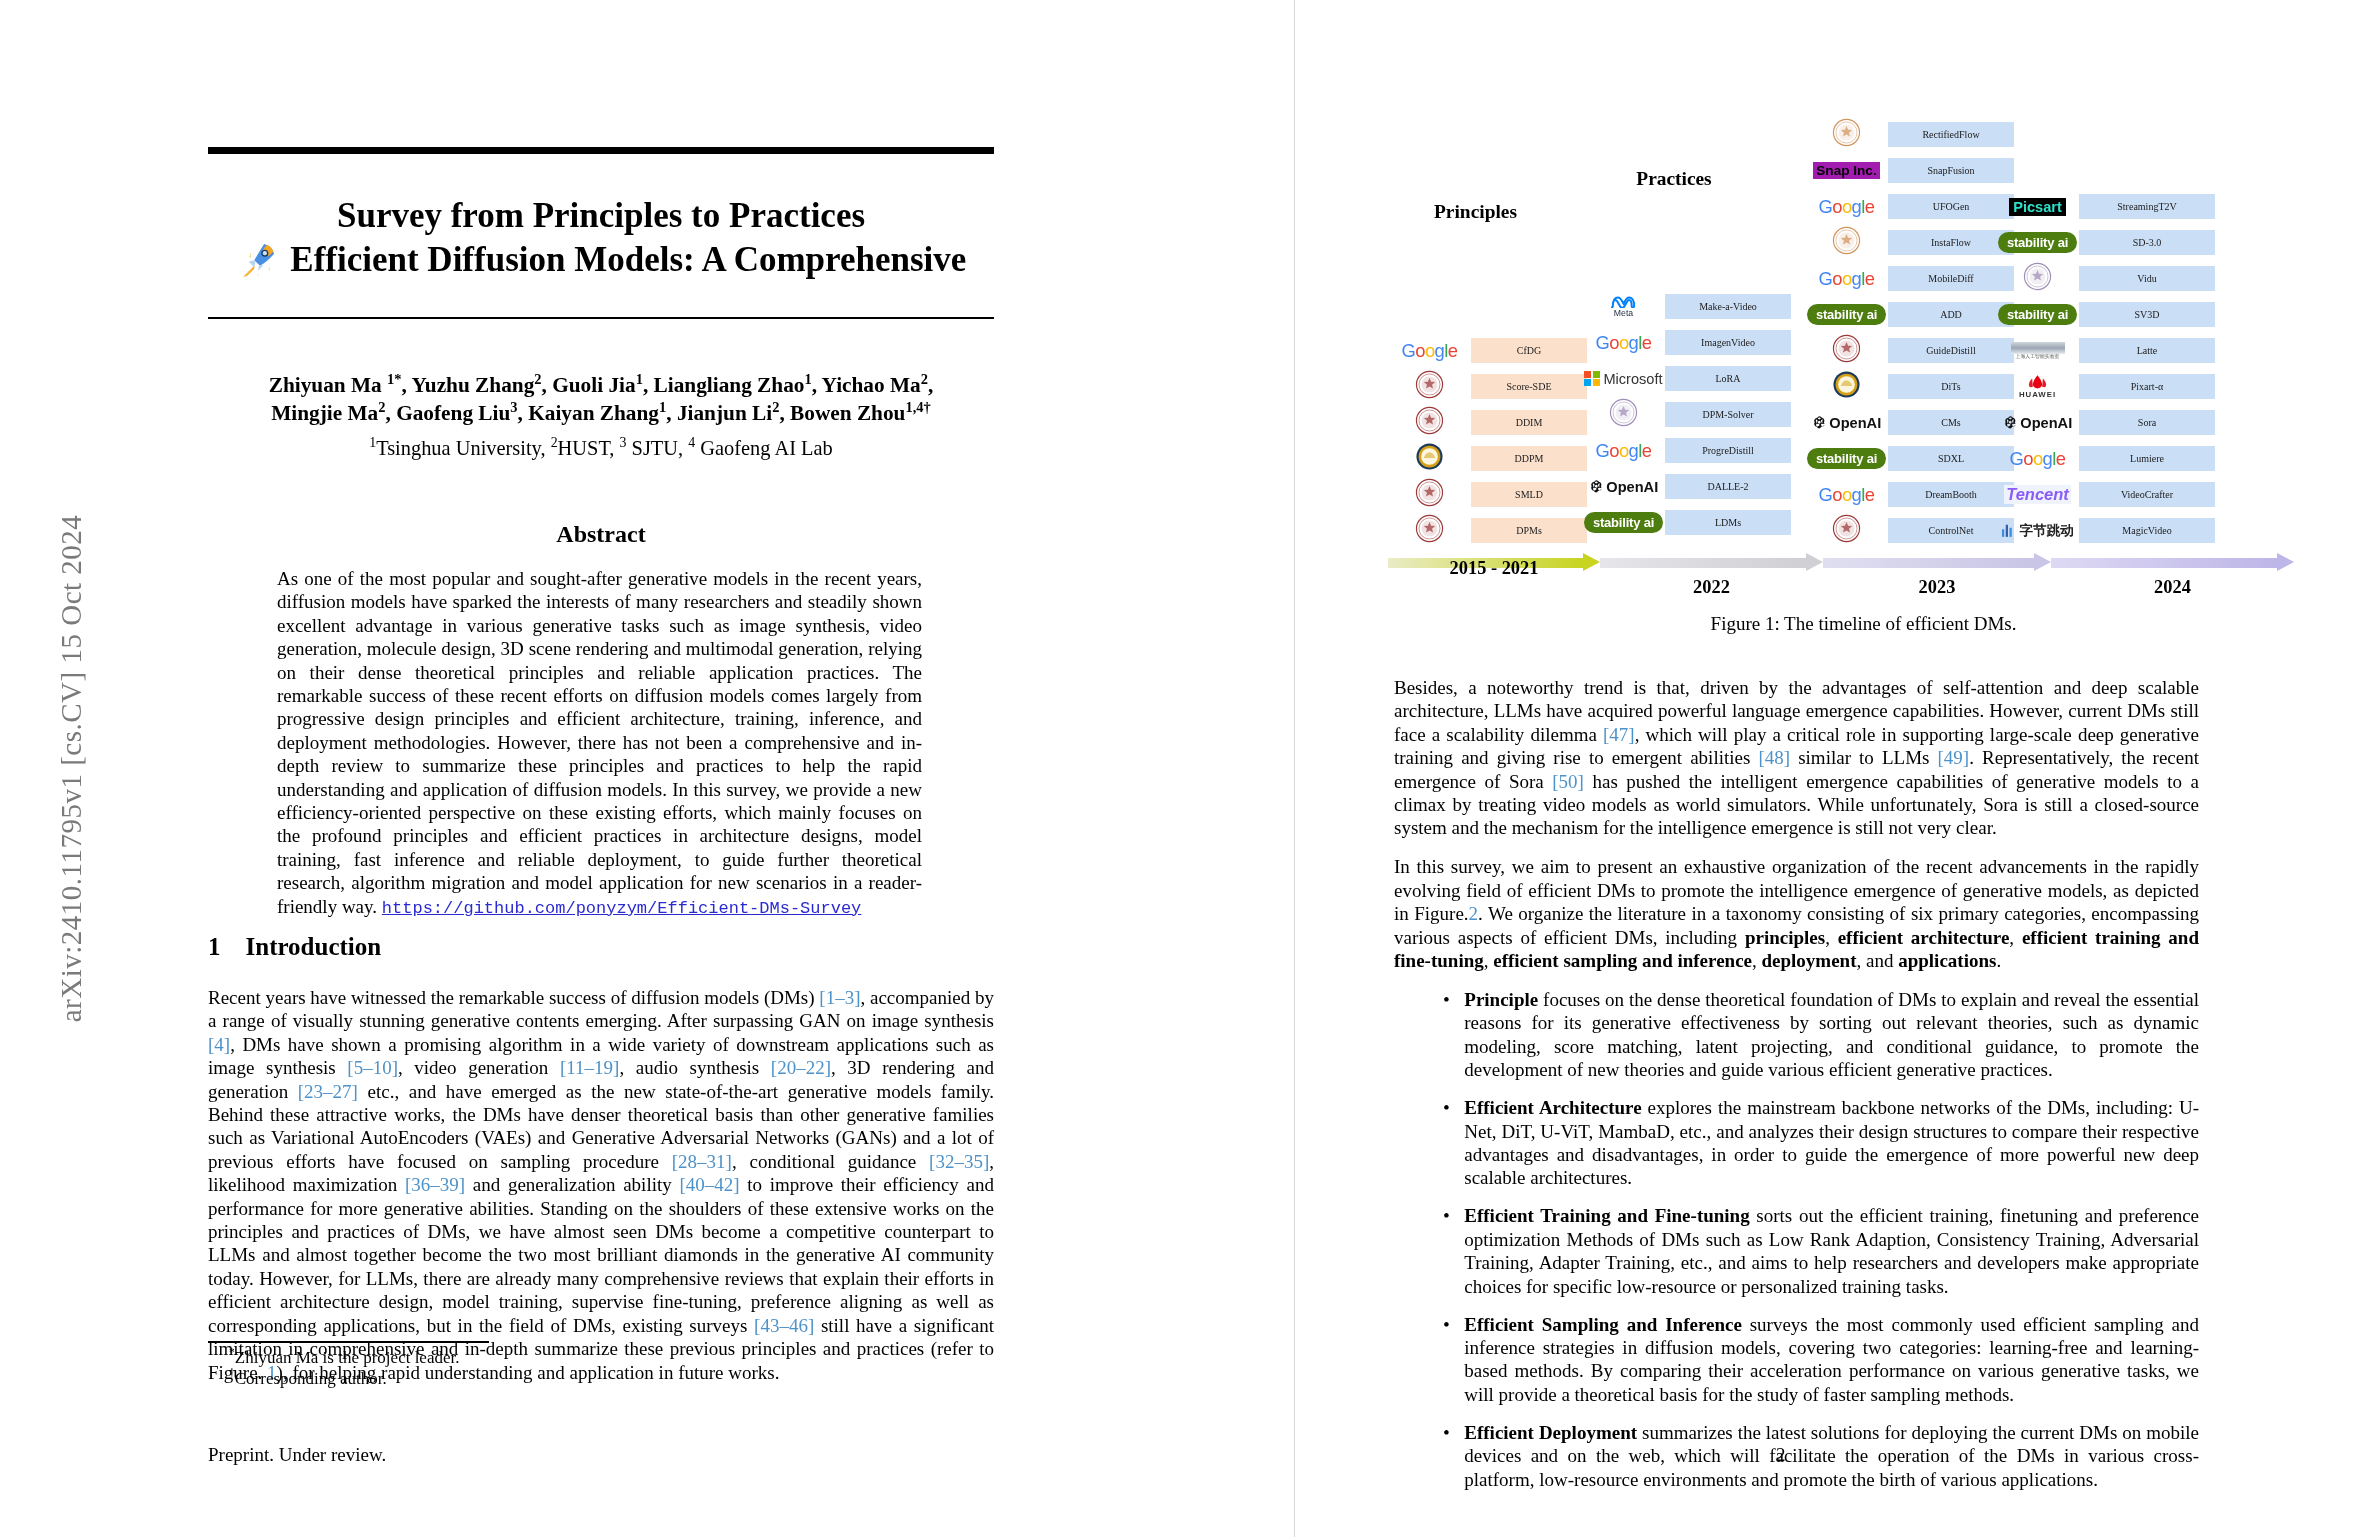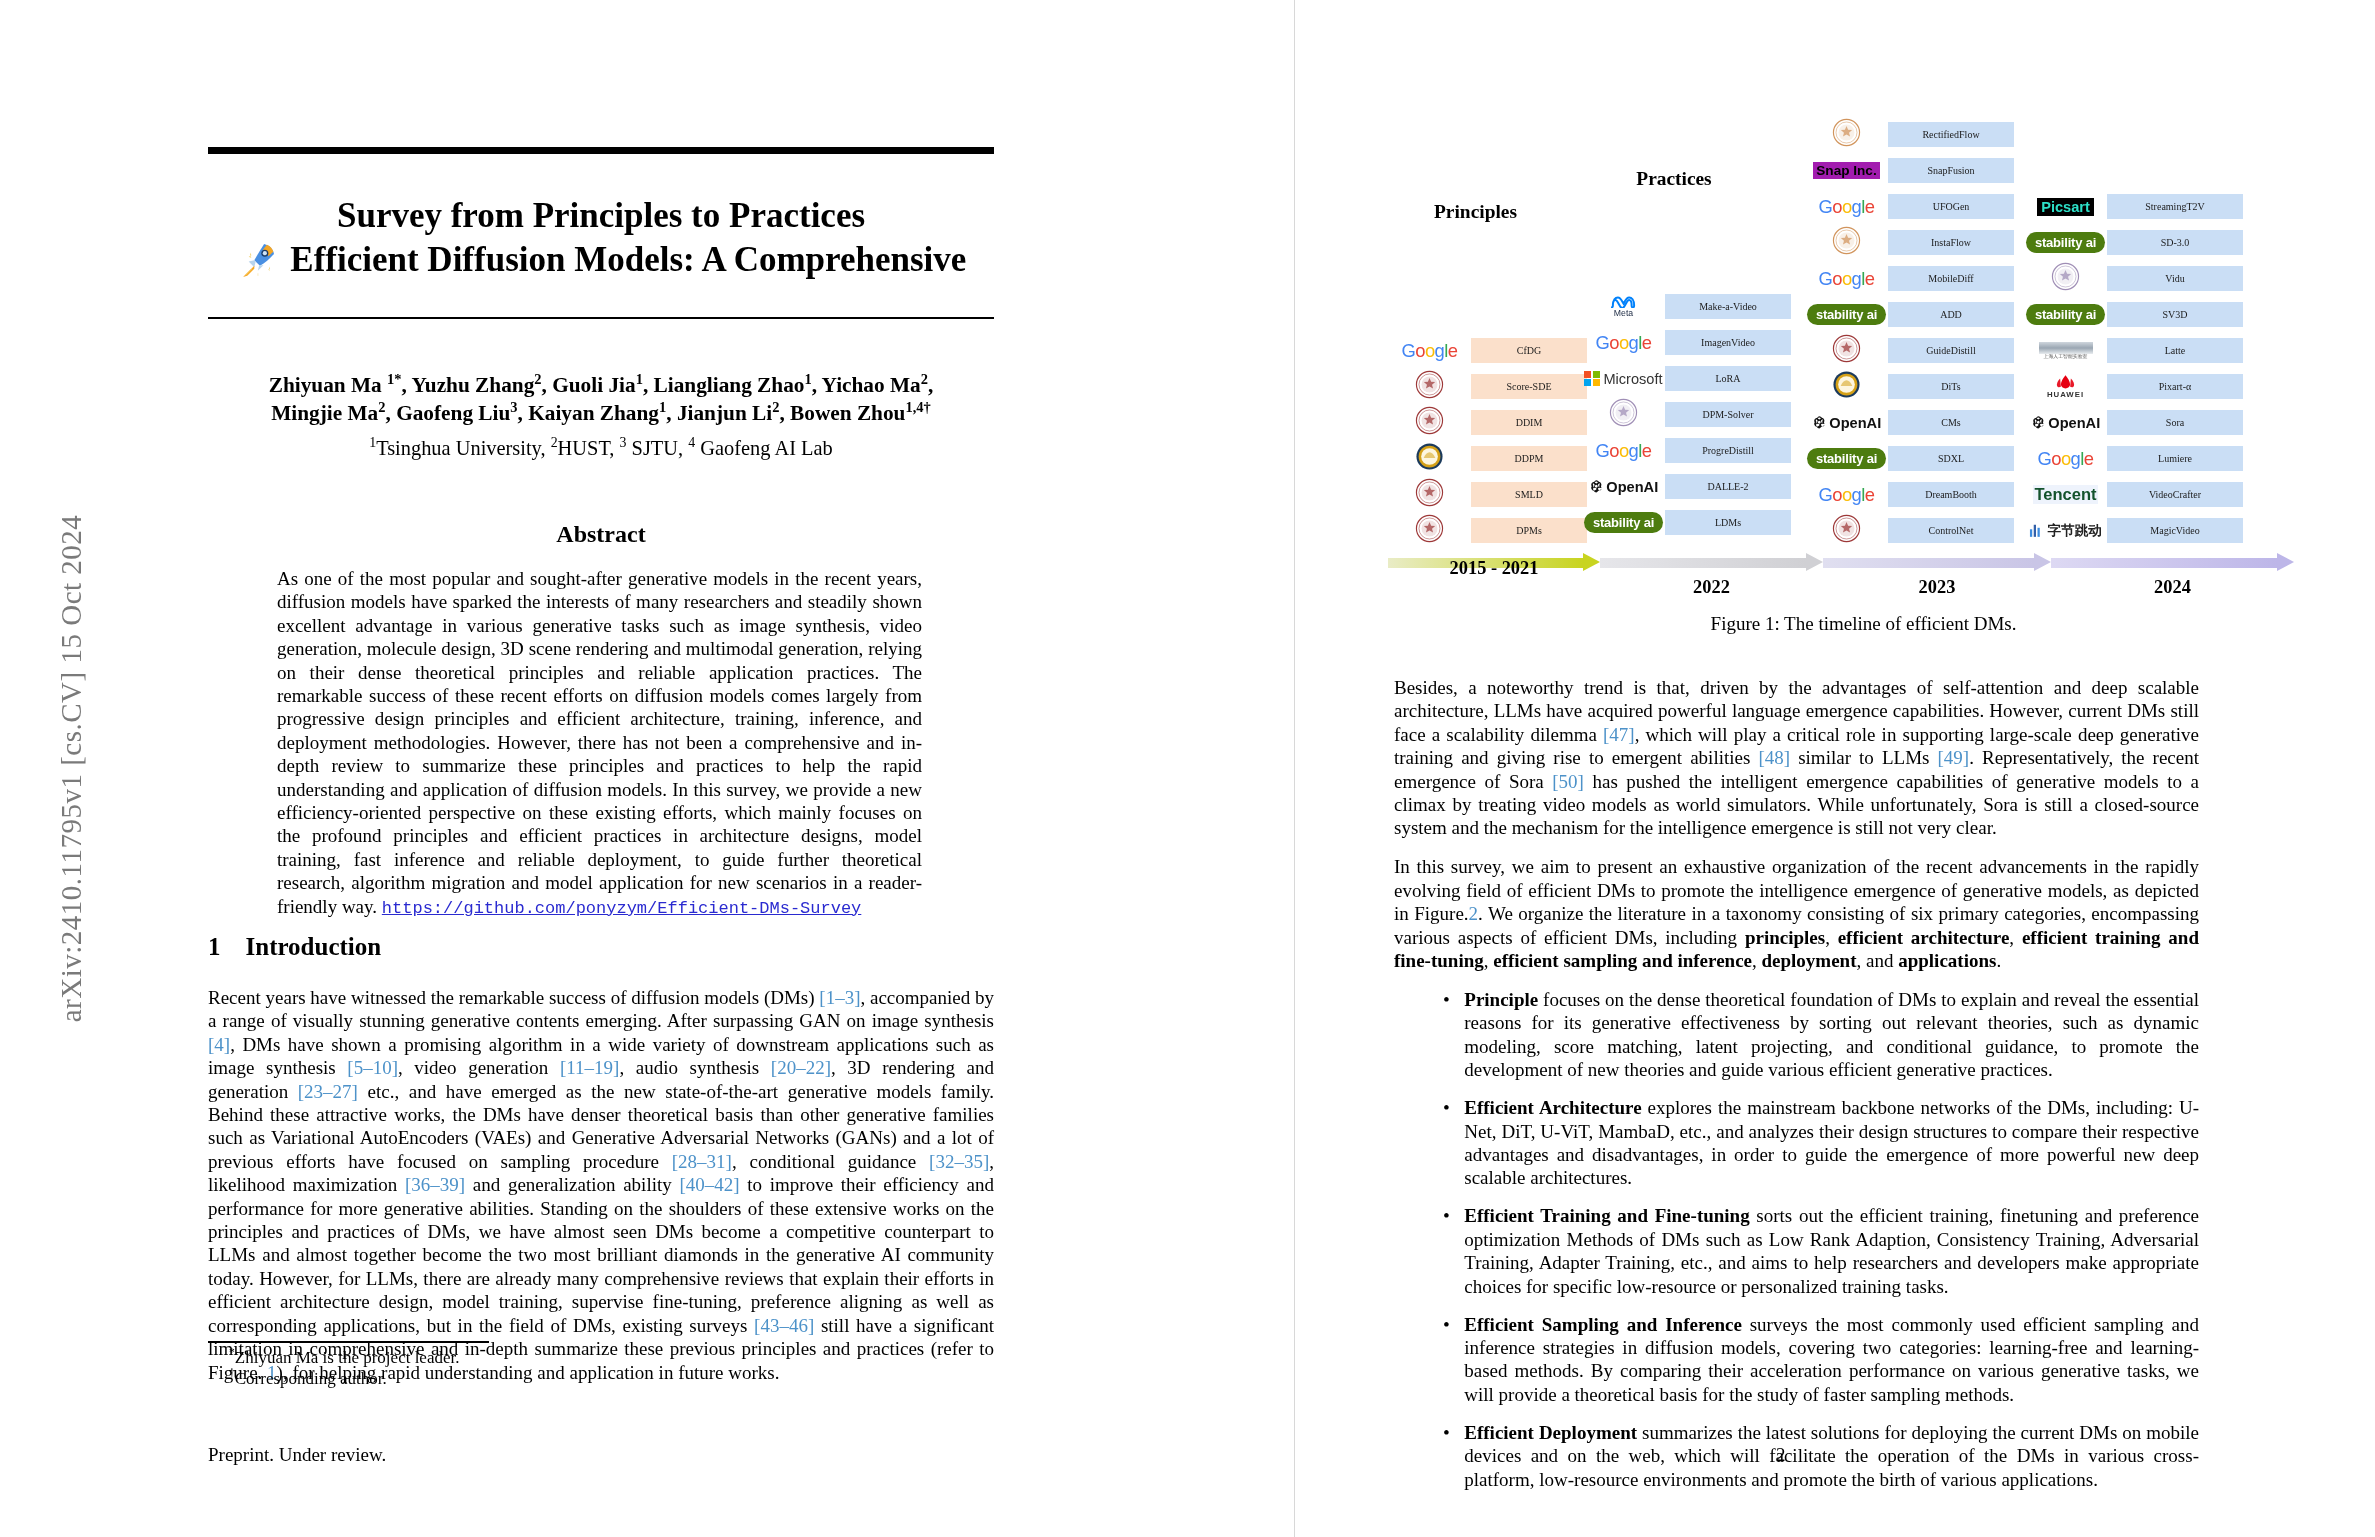--- a/index.html
+++ b/index.html
@@ -145,22 +145,22 @@
   .ms-l{ display:flex; align-items:center; gap:3.9px; font-family:"Liberation Sans",sans-serif;
     font-size:14.6px; color:#333; white-space:nowrap; }
   .ms-sq{ display:grid; grid-template-columns:6.8px 6.8px; grid-template-rows:6.8px 6.8px; gap:1.5px; }
   .meta-l{ display:flex; flex-direction:column; align-items:center; line-height:1; }
   .meta-l .m{ font-size:8.7px; color:#1d2b44; font-family:"Liberation Sans",sans-serif; margin-top:1px;}
   .snap-l{ background:#a21caf; color:#000; font-family:"Liberation Sans",sans-serif;
     font-weight:bold; font-size:13.6px; padding:1px 2.9px; white-space:nowrap; }
   .hw-l{ display:flex; flex-direction:column; align-items:center; line-height:1; }
   .hw-l .t{ font-size:7.8px; font-weight:bold; color:#333; letter-spacing:1px;
     font-family:"Liberation Sans",sans-serif; margin-top:1px; }
-  .tenc-l{ color:#14532d; font-family:"Liberation Sans",sans-serif; font-weight:bold;
-    font-size:16.5px; background:#eef3fc; padding:0 1.9px; }
+  .tenc-l{ color:#8b5cf6; font-family:"Liberation Sans",sans-serif; font-weight:bold;
+    font-size:16.5px; font-style:italic; background:#eef3fc; padding:0 1.9px; }
   .pics-l{ background:#000; color:#2de0c8; font-family:"Liberation Sans",sans-serif;
     font-weight:bold; font-size:14.6px; padding:1px 3.9px; white-space:nowrap; }
   .byte-l{ display:flex; align-items:center; gap:2.9px; }
   .byte-l .cn{ font-family:"DejaVu Sans",sans-serif; font-size:13.6px; font-weight:bold; color:#222; }
   .lab-l{ display:flex; flex-direction:column; align-items:center; line-height:1.1; }
   .lab-l .l1{ display:block; width:54px; height:11.6px;
     background:linear-gradient(180deg,#cfd6dd 0%, #9aa6b2 50%, #e8ecef 100%); }
   .lab-l .l2{ font-size:4.9px; color:#555; font-family:"DejaVu Sans",sans-serif; }
 </style>
 </head>
@@ -455,21 +455,21 @@
               <span><svg width="29" height="29" viewBox="0 0 40 40">
                   <circle cx="20" cy="20" r="18" fill="none" stroke="#8C1515" stroke-width="1.6" opacity=".85"></circle>
                   <circle cx="20" cy="20" r="14.5" fill="none" stroke="#8C1515" stroke-width="1" opacity=".6"></circle>
                   <circle cx="20" cy="20" r="11" fill="#8C1515" opacity=".12"></circle>
                   <path d="M20 11l2.2 5.2 5.6.4-4.3 3.6 1.4 5.4-4.9-3-4.9 3 1.4-5.4-4.3-3.6 5.6-.4z" fill="#8C1515" opacity=".6"></path>
                 </svg></span>
             </div>
             <div class="label-cell" style="width: 126px;">ControlNet</div>
           </div>
         </div>
-        <div class="tl-col blue" style="left: 636px; top: 97px;">
+        <div class="tl-col blue" style="left: 608px; top: 97px;">
           <div class="tl-row">
             <div class="logo-cell">
               <span class="pics-l">Picsart</span>
             </div>
             <div class="label-cell" style="width: 136px;">StreamingT2V</div>
           </div>
           <div class="tl-row">
             <div class="logo-cell">
               <span class="stab">stability ai</span>
             </div>

